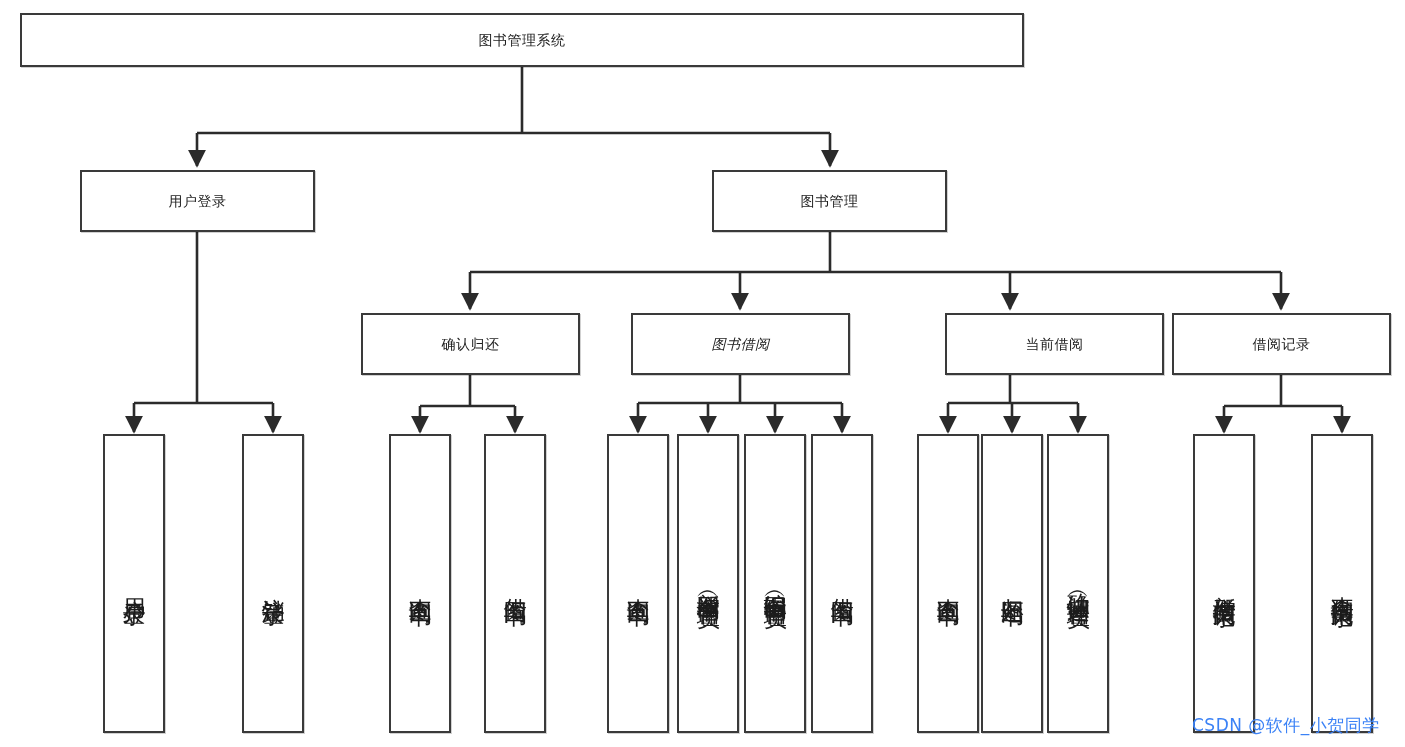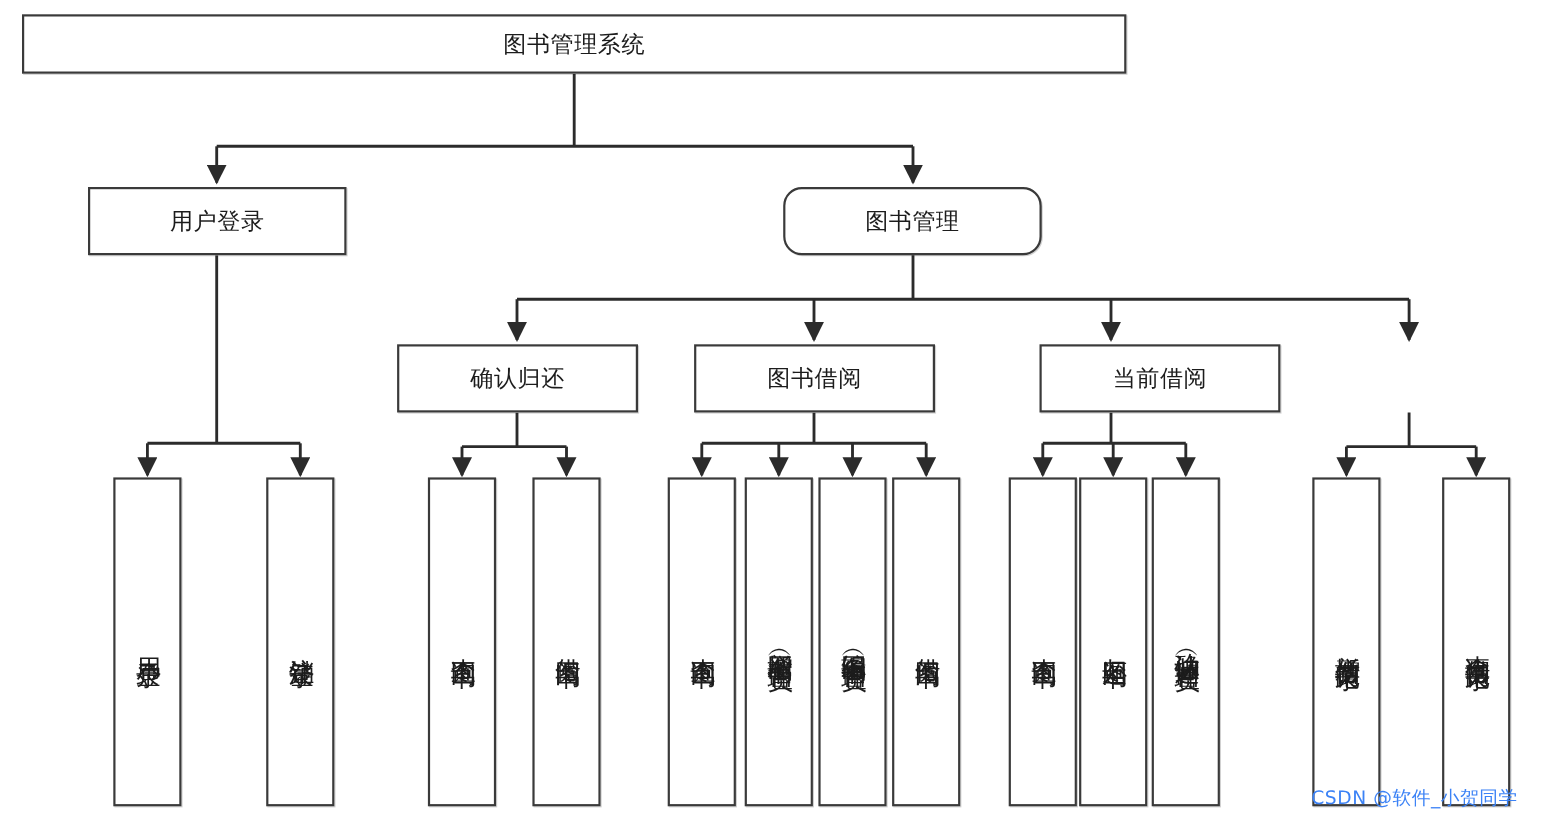--- a/index.html
+++ b/index.html
@@ -37,21 +37,21 @@
     color: #1c1c1c;
     box-shadow: 1px 1px 0 rgba(0,0,0,0.18);
   }
   .node .label {
     display: block;
     text-align: center;
     line-height: 1.18;
     letter-spacing: 0.5px;
   }
   .node.horiz .label {
-    font-size: 21px;
+    font-size: 14px;
   }
   .node.vert {
     align-items: center;
     justify-content: center;
   }
   .node.vert .label {
     writing-mode: vertical-rl;
     text-orientation: upright;
     font-size: 23px;
     line-height: 1.02;
@@ -121,32 +121,35 @@
     </g>
   </svg>
 
   <div class="node horiz" style="left:20px; top:13px; width:1004px; height:54px;">
     <span class="label">图书管理系统</span>
   </div>
 
   <div class="node horiz" style="left:80px; top:170px; width:235px; height:62px;">
     <span class="label">用户登录</span>
   </div>
-  <div class="node horiz" style="left:712px; top:170px; width:235px; height:62px;border-radius:17px;">
+  <div class="node horiz" style="left:712px; top:170px; width:235px; height:62px;">
     <span class="label">图书管理</span>
   </div>
 
   <div class="node horiz" style="left:361px; top:313px; width:219px; height:62px;">
     <span class="label">确认归还</span>
   </div>
-  <div class="node horiz" style="left:631px; top:313px; width:219px; height:62px;">
+  <div class="node horiz" style="left:631px; top:313px; width:219px; height:62px;font-style:italic;">
     <span class="label">图书借阅</span>
   </div>
   <div class="node horiz" style="left:901px; top:313px; width:219px; height:62px;margin-left:44px;">
     <span class="label">当前借阅</span>
+  </div>
+  <div class="node horiz" style="left:1172px; top:313px; width:219px; height:62px;">
+    <span class="label">借阅记录</span>
   </div>
 
   <div class="node vert" style="left:103px; top:434px; width:62px; height:299px;">
     <span class="label">用户登录</span>
   </div>
   <div class="node vert" style="left:242px; top:434px; width:62px; height:299px;">
     <span class="label">注销登录</span>
   </div>
 
   <div class="node vert" style="left:389px; top:434px; width:62px; height:299px;">

